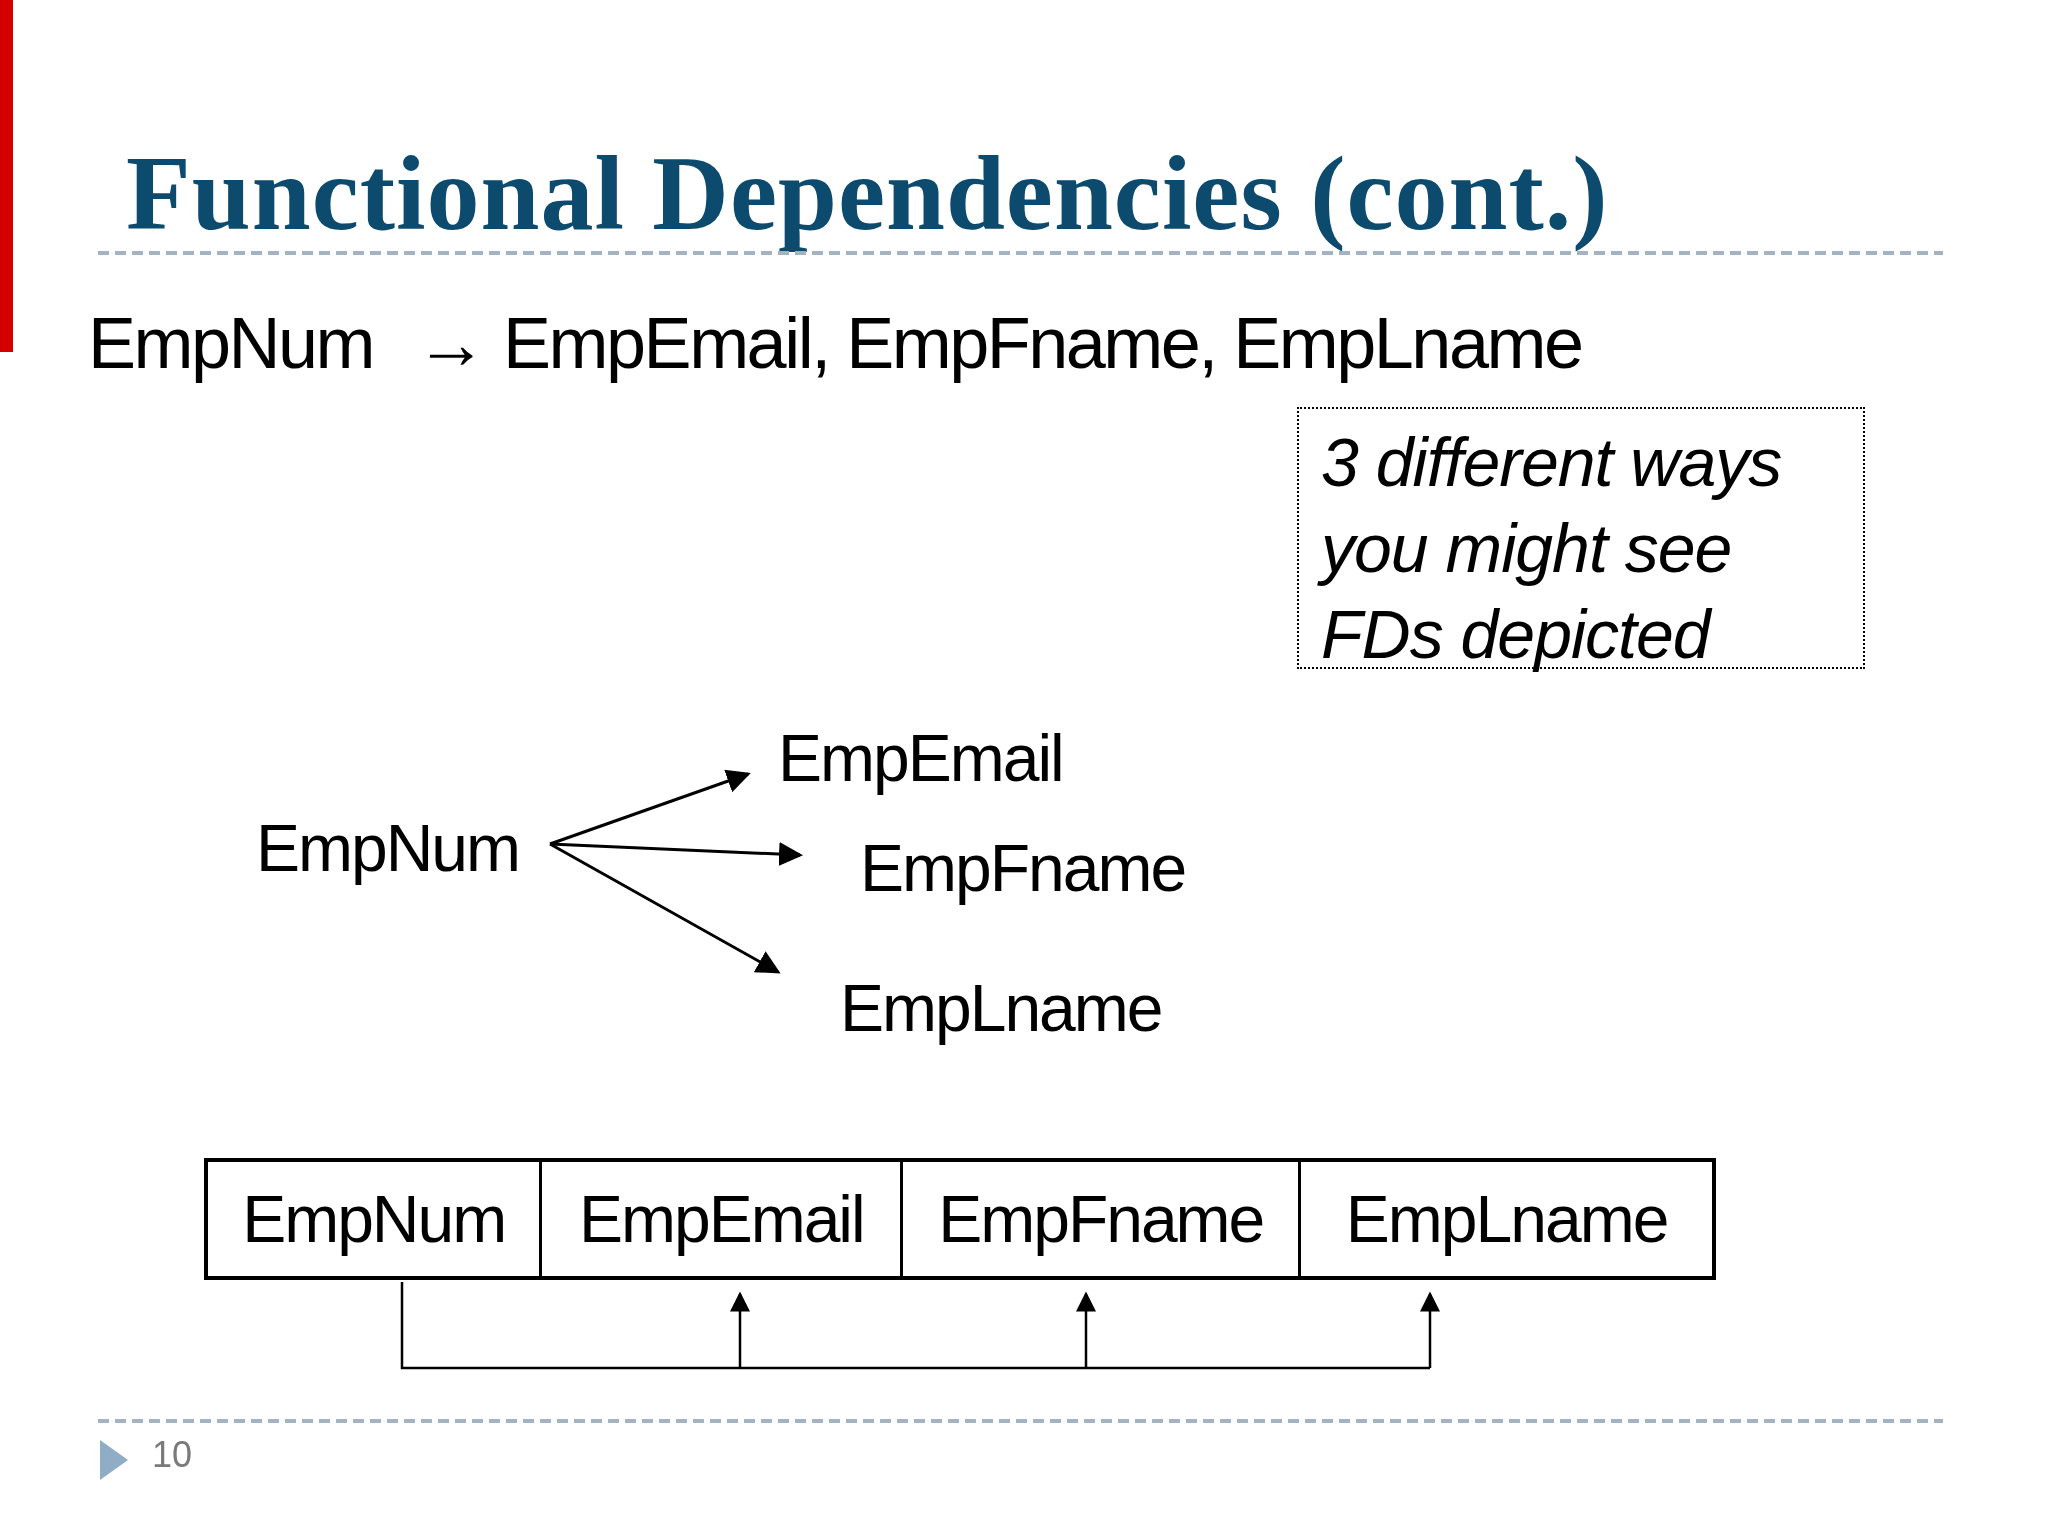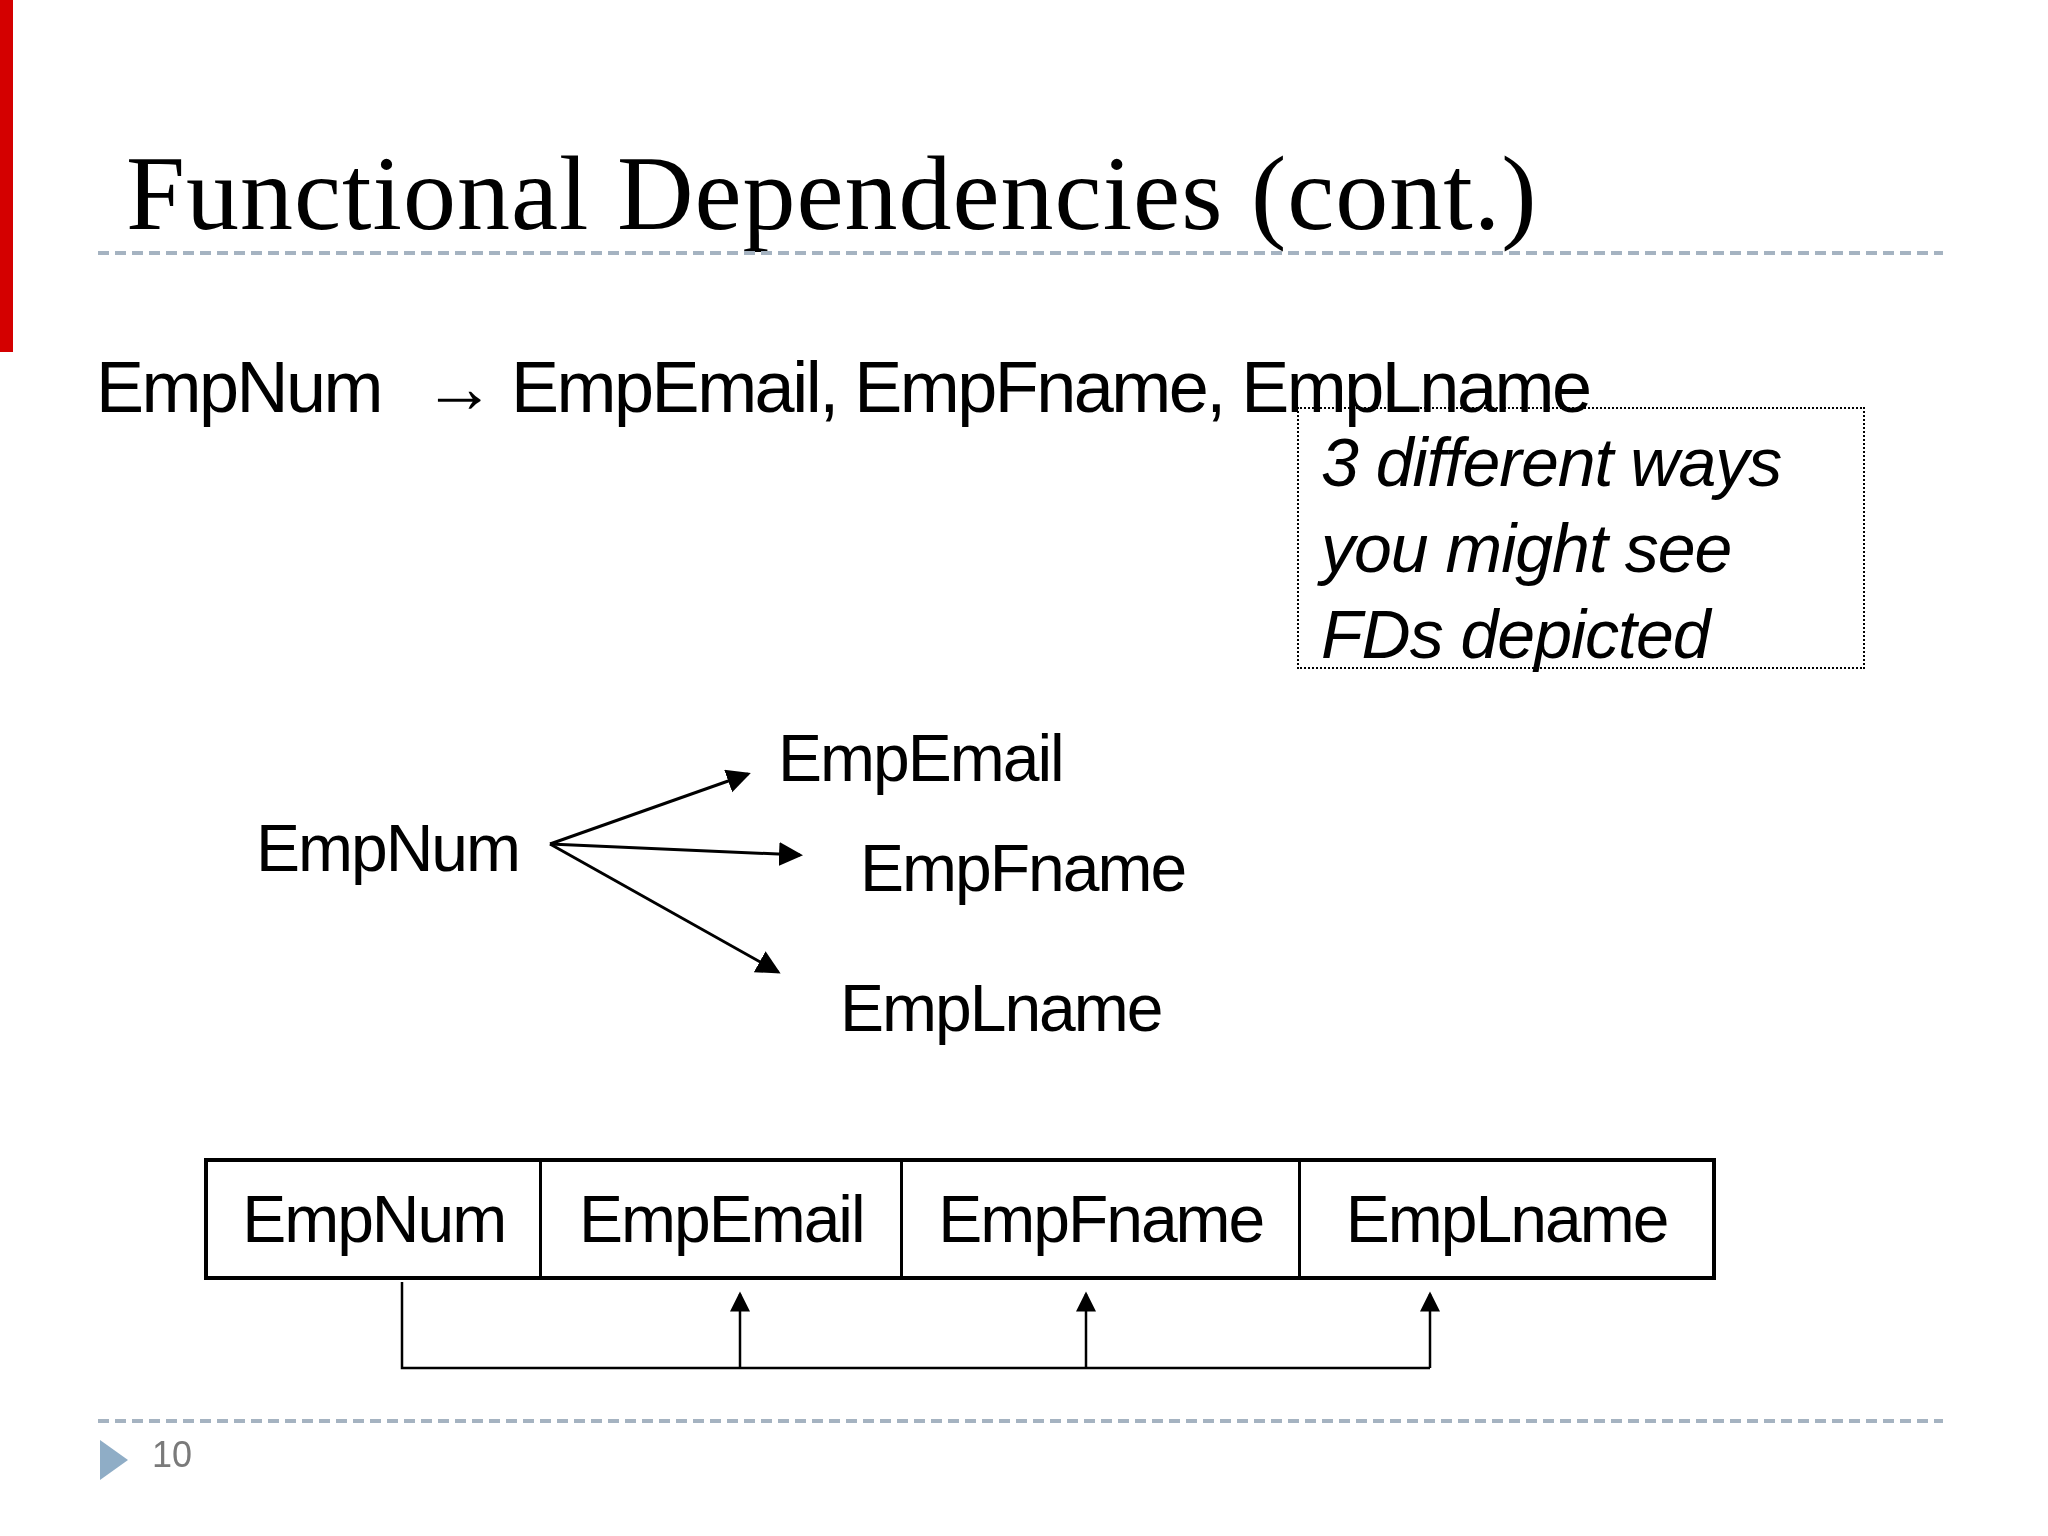--- a/index.html
+++ b/index.html
@@ -19,37 +19,37 @@
     width: 13px; height: 352px;
     background: #d40000;
   }
 
   .title {
     left: 126px; top: 138px;
     font-family: "Liberation Serif", serif;
     font-size: 106px;
     line-height: 1.05;
     letter-spacing: 1px;
-    color: #000000;
+    color: #0c4a6e;
     white-space: nowrap;
+    font-weight: bold;
   }
 
   .dashed-rule {
     height: 4px;
     background: repeating-linear-gradient(90deg, #a5b3c1 0 11px, transparent 11px 17px);
   }
   .title-rule  { left: 98px; top: 251px;  width: 1845px; }
   .footer-rule { left: 98px; top: 1419px; width: 1845px; }
 
   .fd-statement {
-    left: 96px; top: 302px;
+    left: 88px; top: 302px;
     font-size: 72px;
     letter-spacing: -2.5px;
     white-space: nowrap;
-    margin-top: 44px;
   }
   .fd-statement .arrow {
     display: inline-block;
     margin-left: 42px;
     margin-right: 16px;
     letter-spacing: 0;
     font-weight: bold;
   }
 
   .note-box {

